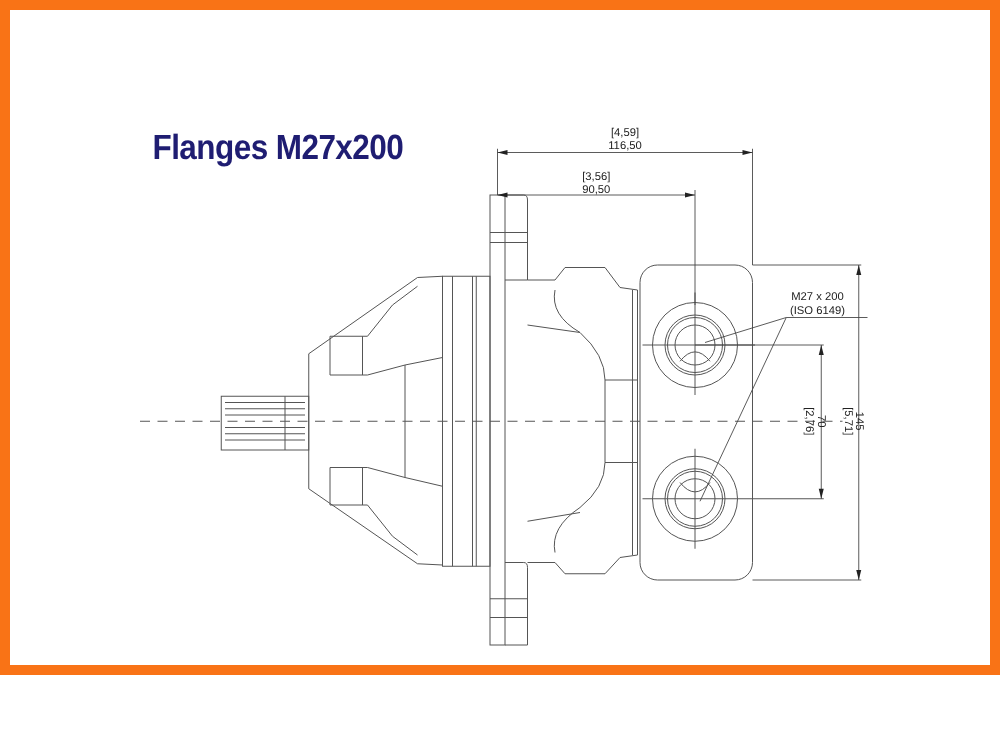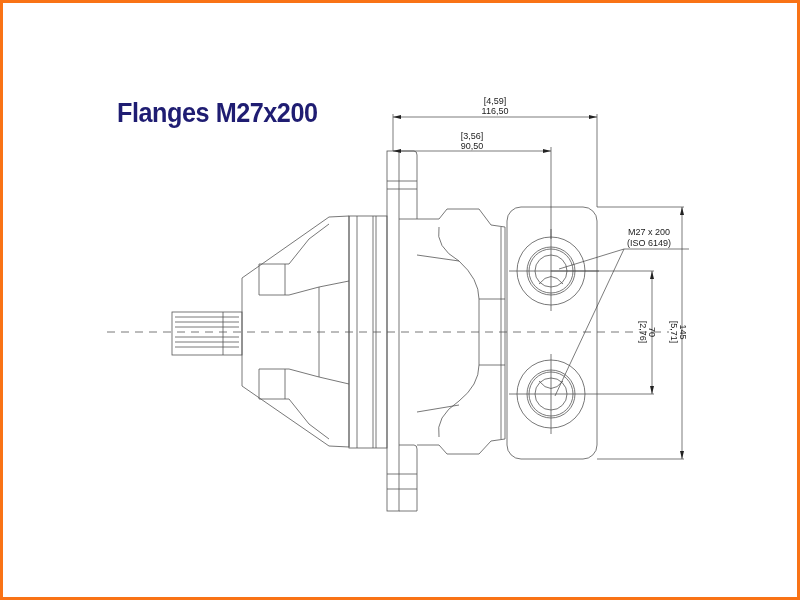--- a/index.html
+++ b/index.html
@@ -1,19 +1,19 @@
 <!DOCTYPE html>
 <html><head>
 <meta charset="utf-8">
 <style>
   html, body { margin: 0; padding: 0; background: #ffffff; }
   body { width: 800px; height: 600px; position: relative; overflow: hidden; }
   .frame {
-    position: absolute; left: 0; top: 0; width: 800px; height: 600px;
-    box-sizing: border-box; border: 3px solid #f97316; background: #fff;
+    position: absolute; left: 0; top: 0; width: 800px; height: 540px;
+    box-sizing: border-box; border: 8px solid #f97316; background: #fff;
   }
   .title {
     position: absolute; left: 114px; top: 94px;
     font-family: "Liberation Sans", sans-serif; font-weight: bold;
     font-size: 28px; color: #1f1d72; letter-spacing: -0.5px;
     transform: scaleX(0.9); transform-origin: left top;
   }
   svg.drawing { position: absolute; left: 0; top: 0; }
   .dimtext { font-family: "Liberation Sans", sans-serif; font-size: 9px; fill: #222; }
 </style>

